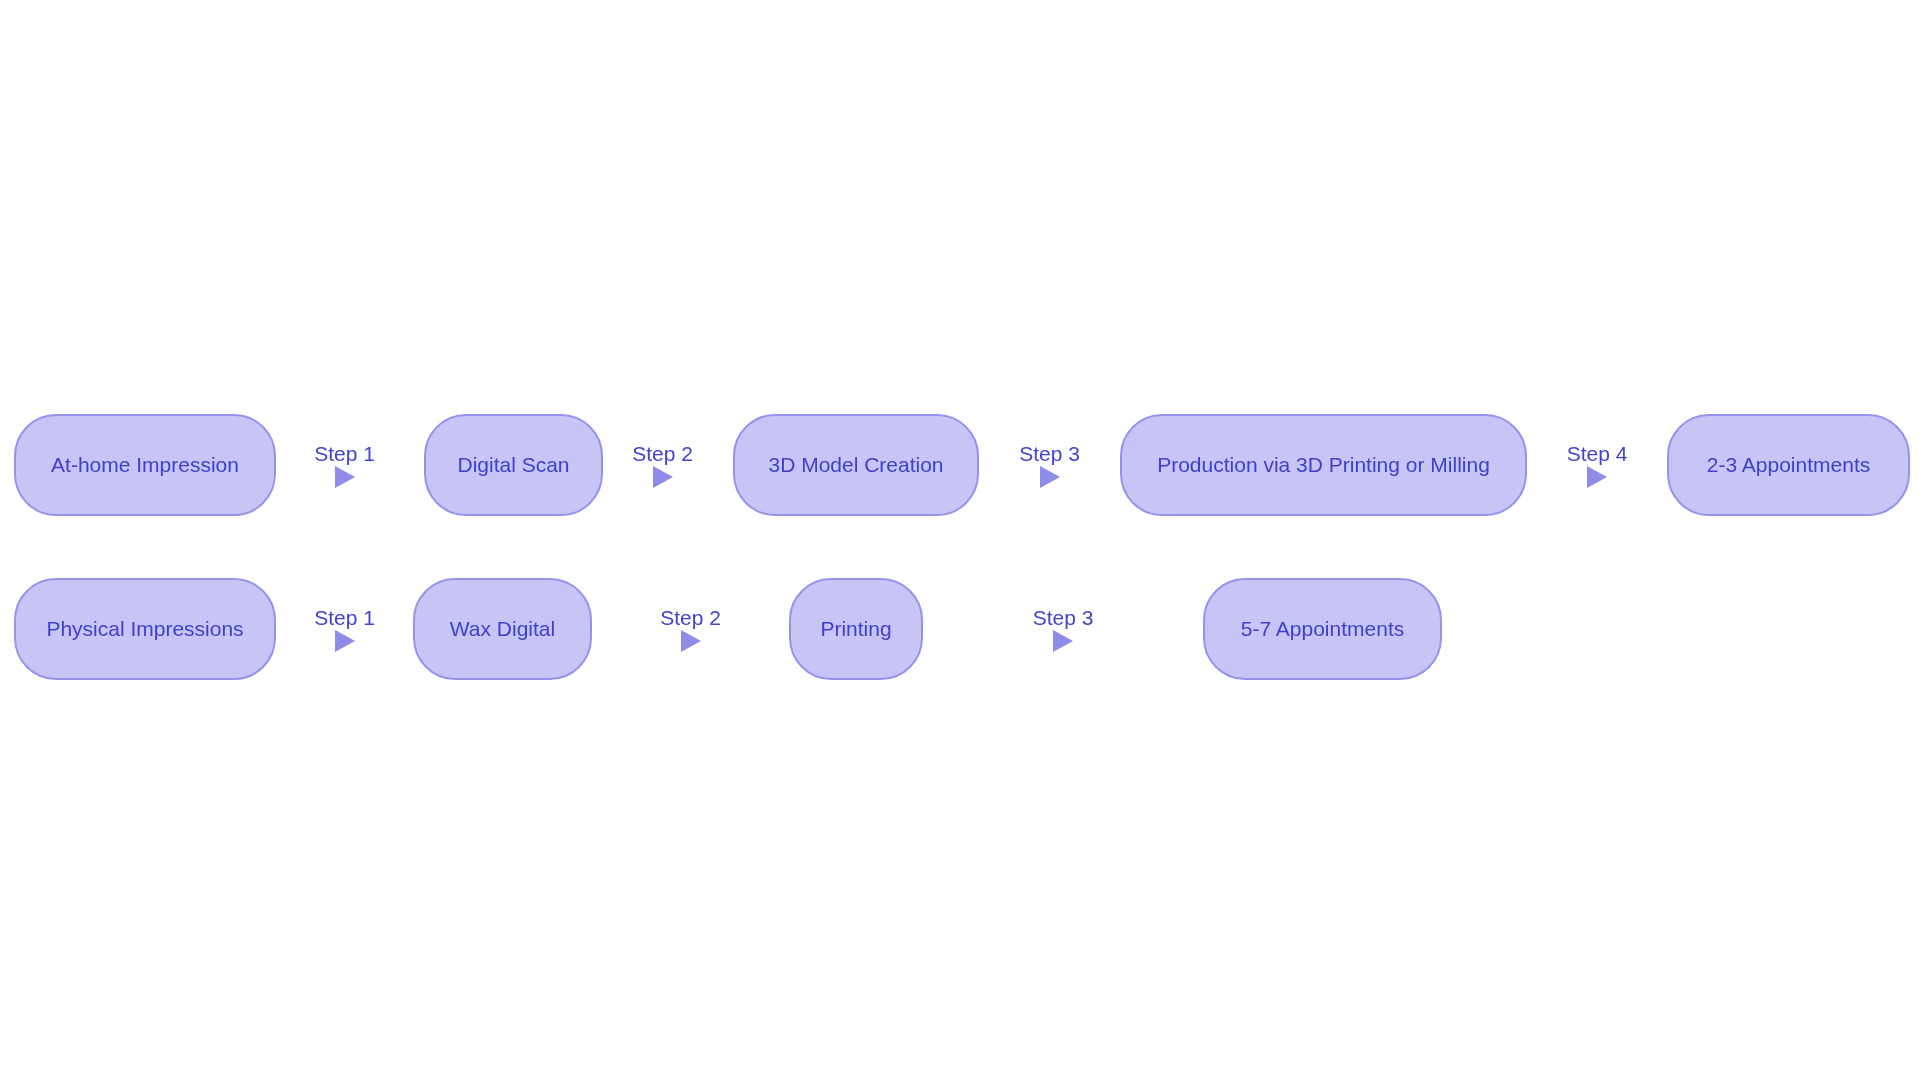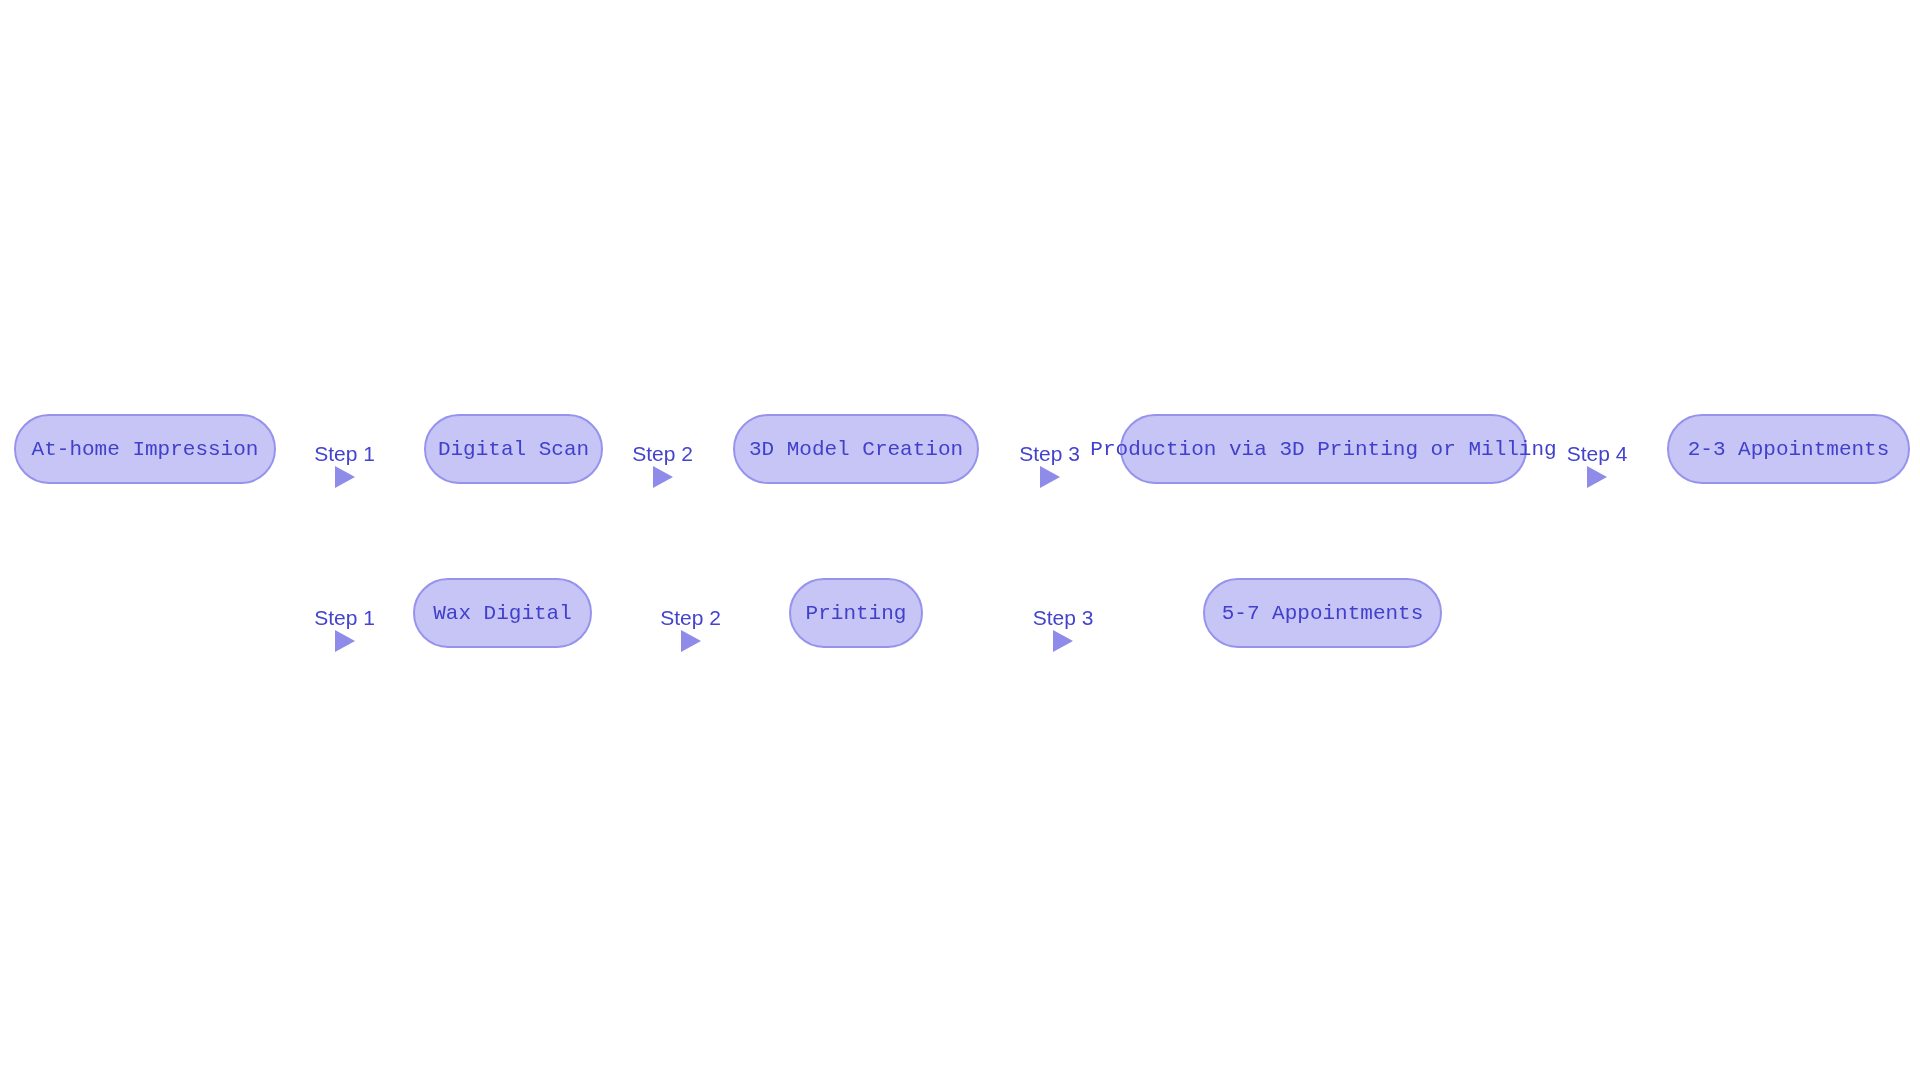--- a/index.html
+++ b/index.html
@@ -10,29 +10,28 @@
   }
   .canvas {
     position: relative;
     width: 1920px;
     height: 1083px;
     background: #ffffff;
     overflow: hidden;
   }
   .node {
     position: absolute;
-    height: 70px;
+    height: 102px;
     box-sizing: border-box;
     background: #c7c5f6;
     border: 2px solid #9693ec;
     border-radius: 42px;
     display: flex;
     align-items: center;
     justify-content: center;
-    font-family: Liberation Mono, monospace;
   }
   .node-label {
     color: #4140cb;
     font-size: 21px;
     font-weight: 400;
     white-space: nowrap;
     text-align: center;
   }
   .connector {
     position: absolute;
@@ -109,20 +108,23 @@
     <div class="seg"></div>
     <span class="step-label">Step 4</span>
     <div class="seg"></div>
     <div class="arrowhead"></div>
   </div>
 
   <div class="node" style="left:1667px; top:414px; width:243px;">
     <span class="node-label">2-3 Appointments</span>
   </div>
 
+  <div class="node" style="left:14px;  top:578px; width:262px;">
+    <span class="node-label">Physical Impressions</span>
+  </div>
 
   <div class="connector" style="left:276px; top:606px; width:137px;">
     <div class="seg"></div>
     <span class="step-label">Step 1</span>
     <div class="seg"></div>
     <div class="arrowhead"></div>
   </div>
 
   <div class="node" style="left:413px; top:578px; width:179px;">
     <span class="node-label">Wax Digital</span>

